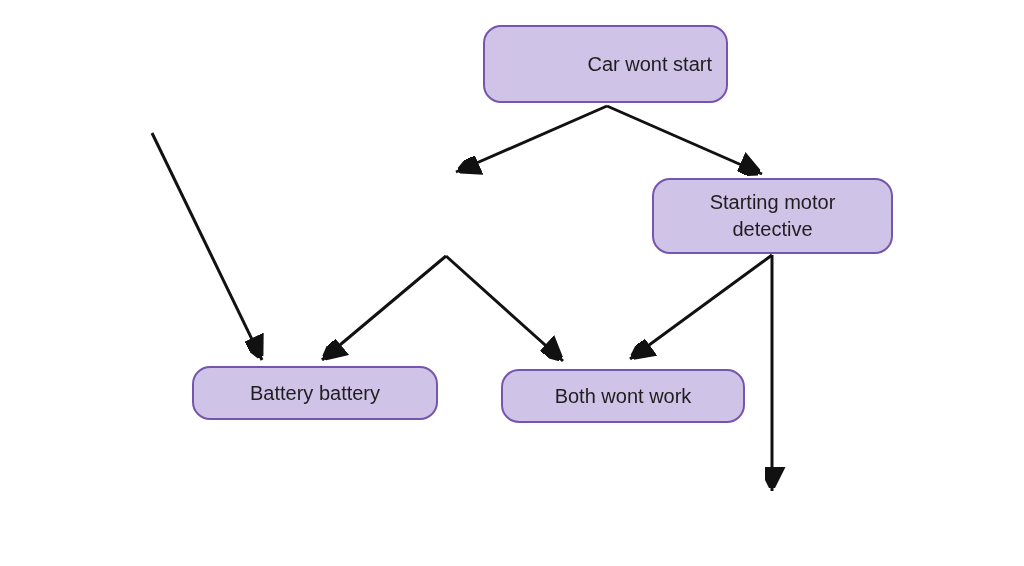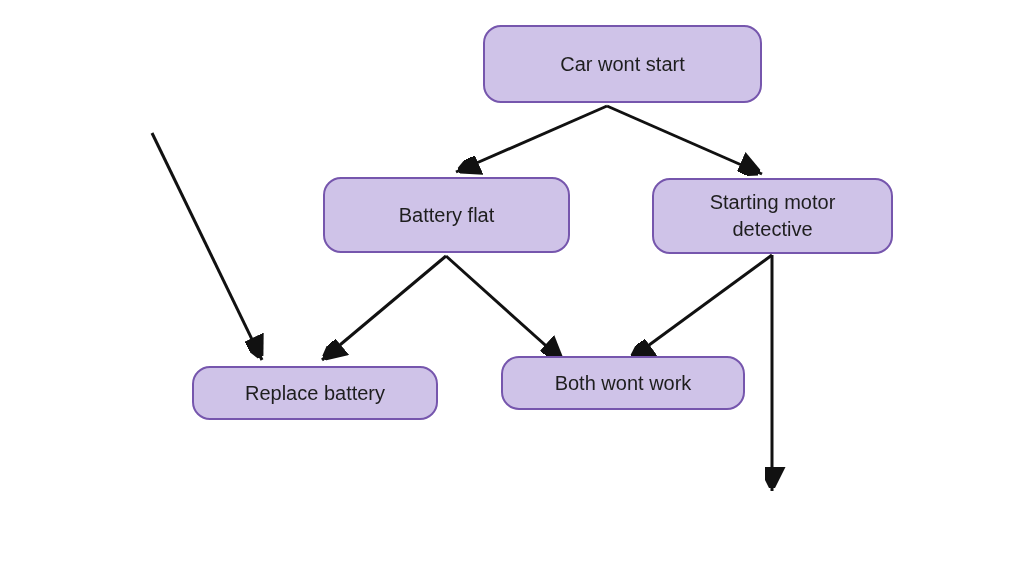--- a/index.html
+++ b/index.html
@@ -41,26 +41,26 @@
     border-radius:18px;
     display:flex;
     align-items:center;
     justify-content:center;
     text-align:center;
     color:var(--text);
     font-size:20px;
     line-height:1.35;
     padding:0 14px;
   }
-  .n-car       {left:483px; top:25px;  width:279px; height:78px;}
+  .n-car       {left:483px; top:25px;  width:245px; height:78px;justify-content:flex-end;}
   .n-headlights{left:33px;  top:78px;  width:245px; height:54px;}
   .n-battery   {left:323px; top:177px; width:247px; height:76px;}
   .n-starting  {left:652px; top:178px; width:241px; height:76px;}
   .n-replace   {left:192px; top:366px; width:246px; height:54px;}
-  .n-both      {left:501px; top:356px; width:244px; height:54px;}
+  .n-both      {left:501px; top:369px; width:244px; height:54px;}
   .n-send      {left:668px; top:498px; width:244px; height:53px;}
 </style>
 </head>
 <body>
 
 <div class="canvas">
 
   <svg class="edges" viewBox="0 0 1024 566" xmlns="http://www.w3.org/2000/svg">
     <defs>
       <marker id="arrow" markerWidth="7" markerHeight="7" refX="8" refY="4.5" orient="auto" markerUnits="strokeWidth">
@@ -74,30 +74,27 @@
     <line x1="446" y1="256" x2="563" y2="361" marker-end="url(#arrow)"></line>
     <line x1="772" y1="255" x2="630" y2="359" marker-end="url(#arrow)"></line>
     <line x1="772" y1="255" x2="772" y2="491" marker-end="url(#arrow)"></line>
   </svg>
 
   <div class="node n-car">
     <span>Car wont start</span>
   </div>
 
 
-  <div class="node n-battery">
-    <span>Battery flat</span>
-  </div>
 
   <div class="node n-starting">
     <span>Starting motor detective</span>
   </div>
 
   <div class="node n-replace">
-    <span>Replace battery</span>
+    <span>Battery battery</span>
   </div>
 
   <div class="node n-both">
     <span>Both wont work</span>
   </div>
 
 
 </div>
 
 </body></html>

